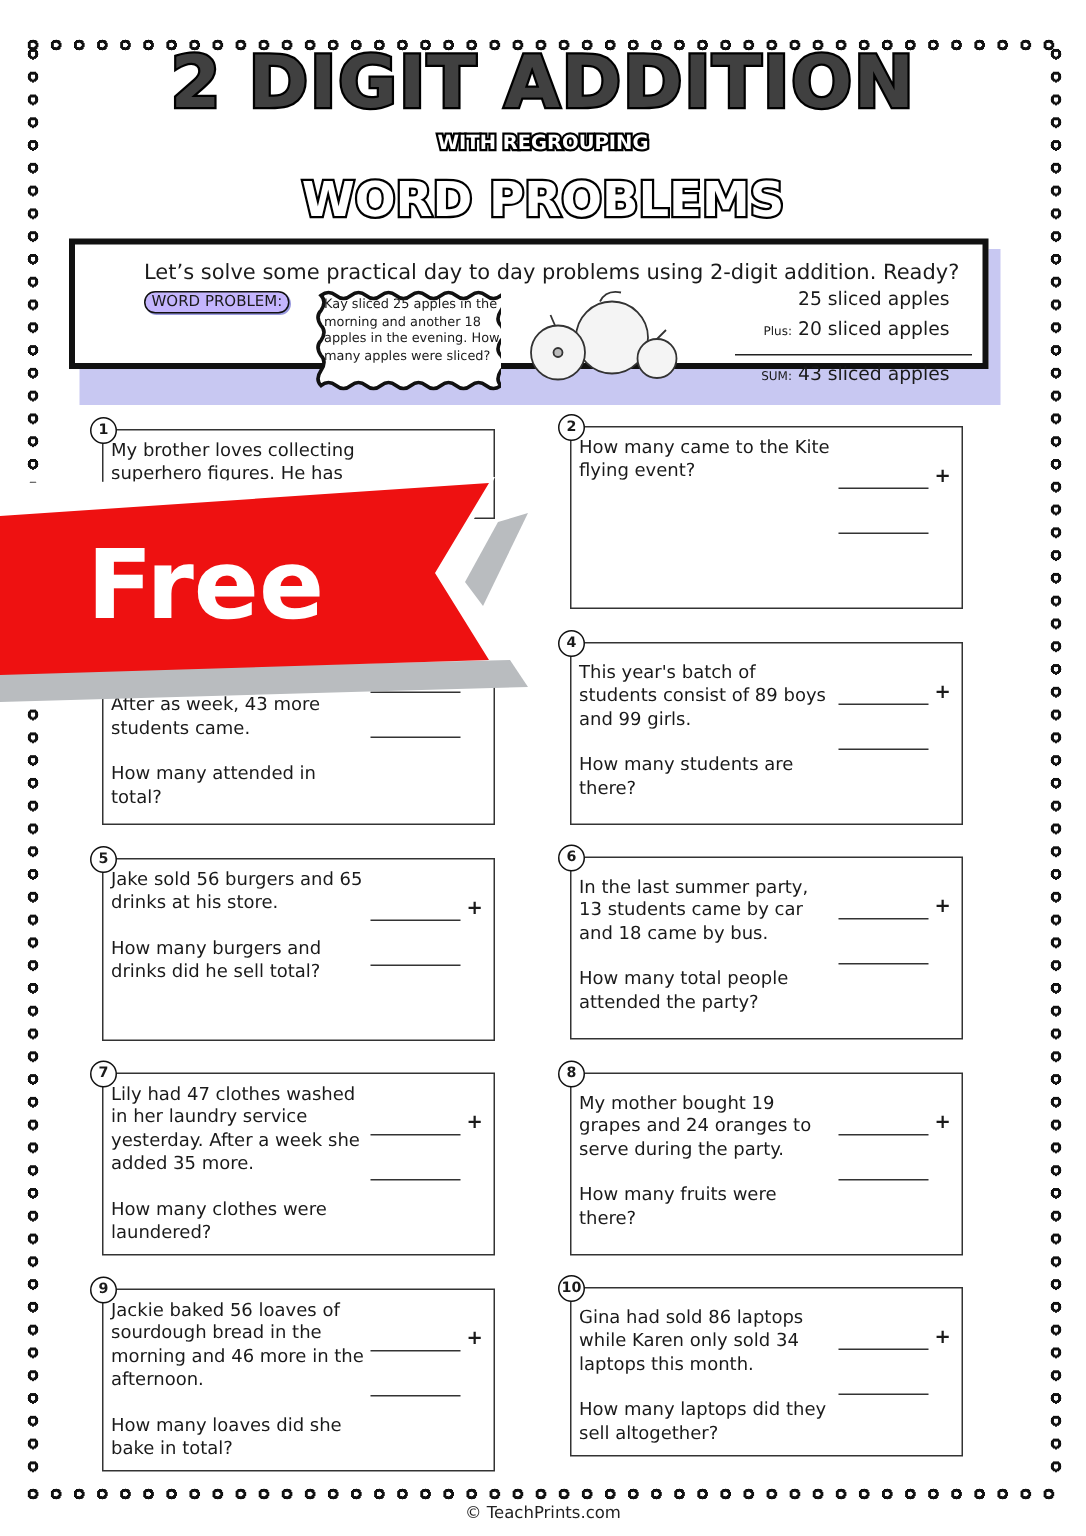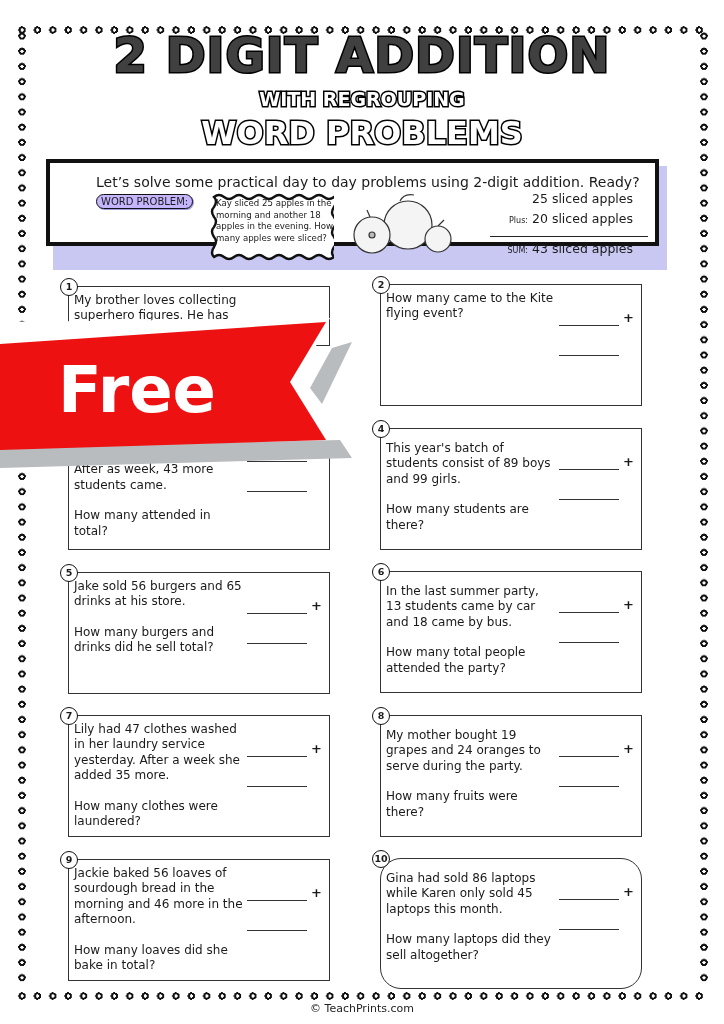--- a/index.html
+++ b/index.html
@@ -13,21 +13,21 @@
   .dots-v { position: absolute; top: 30px; width: 12px; height: 955px;
     background-image: radial-gradient(circle at 6px 6px, #fff 0 1.6px, #111 1.7px 3.6px, transparent 3.7px);
     background-size: 12px 15.2px; background-repeat: repeat-y; }
 
   .title-main { position: absolute; left: 0; width: 724px; top: 30px; text-align: center;
     font-family: "DejaVu Sans", sans-serif; font-weight: 900; font-size: 48px; letter-spacing: 1px;
     color: #404040; -webkit-text-stroke: 3px #000; paint-order: stroke fill; line-height: 50px; }
   .title-sub { position: absolute; left: 0; width: 724px; text-align: center;
     font-family: "DejaVu Sans", sans-serif; font-weight: 900; color: #fff;
     -webkit-text-stroke: 3px #000; paint-order: stroke fill; }
-  .title-sub.s1 { top: 88px; font-size: 19px; }
+  .title-sub.s1 { top: 88px; font-size: 13px; }
   .title-sub.s2 { top: 114px; font-size: 32px; }
 
   
   .intro-shadow { position: absolute; left: 53px; top: 166px; width: 614px; height: 104px; background: #c8c8f2; }
   .intro { position: absolute; left: 46px; top: 159px; width: 613px; height: 87px; background: #fff;
     border: 4px solid #111; }
   .intro-lead { position: absolute; left: 46px; top: 11px; font-size: 14px; white-space: nowrap; }
   .wp-label { position: absolute; left: 46px; top: 31px; font-size: 10px; padding: 1px 4px;
     border: 1.5px solid #111; border-radius: 8px; box-shadow: 1px 1px 0 #9a9ae0; background: #c4b5fd; }
   .wavy { position: absolute; left: 158px; top: 30px; width: 126px; height: 68px; }
@@ -180,24 +180,24 @@
     <div class="card" style="left: 68px; top: 859px; height: 122px;">
     <div class="num">9</div>
     <div class="text">
       <p class="body">Jackie baked 56 loaves of sourdough bread in the morning and 46 more in the afternoon.</p>
       <p class="q">How many loaves did she bake in total?</p>
     </div>
     <div class="ln l1" style="top: 40px;"></div>
     <div class="plus" style="top: 27px;">+</div>
     <div class="ln l2" style="top: 70px;"></div>
   </div>
-    <div class="card" style="left: 380px; top: 858px; height: 131px; border-radius: 21px;">
+    <div class="card" style="left: 380px; top: 858px; height: 113px;">
     <div class="num">10</div>
     <div class="text" style="top: 12px;">
-      <p class="body">Gina had sold 86 laptops while Karen only sold 45 laptops this month.</p>
+      <p class="body">Gina had sold 86 laptops while Karen only sold 34 laptops this month.</p>
       <p class="q">How many laptops did they sell altogether?</p>
     </div>
     <div class="ln l1" style="top: 40px;"></div>
     <div class="plus" style="top: 27px;">+</div>
     <div class="ln l2" style="top: 70px;"></div>
   </div>
   </div>
 
 <svg class="banner" viewBox="0 0 372 170">
   <polygon points="0,22 330,18 300,78 354,140 0,168" fill="#fff"></polygon>

